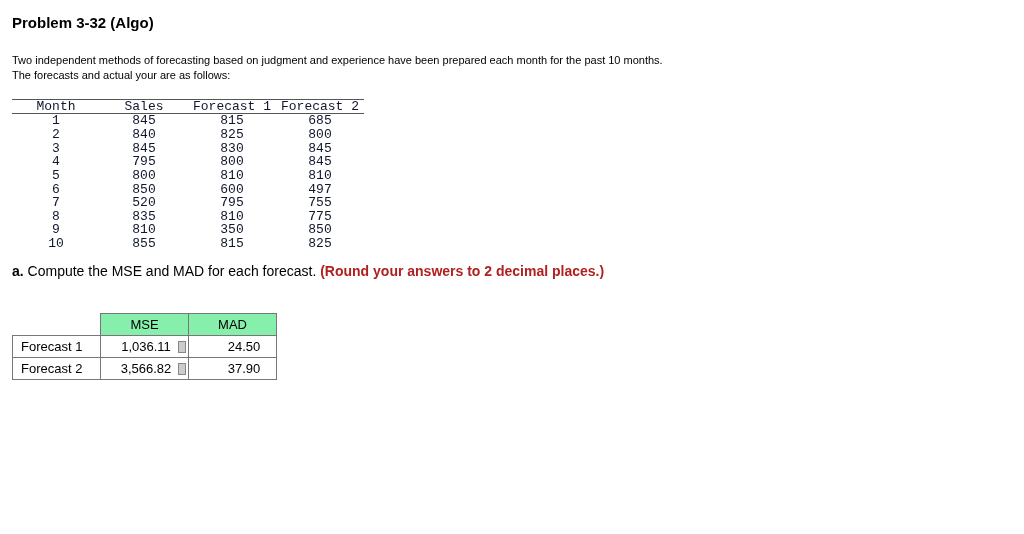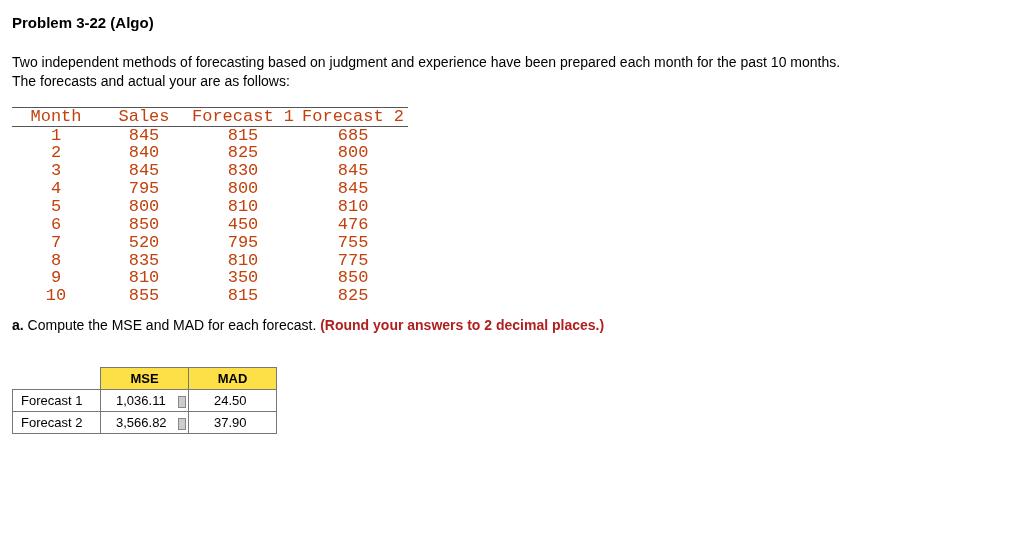--- a/index.html
+++ b/index.html
@@ -1,43 +1,43 @@
 <!DOCTYPE html>
 <html><head>
 <meta charset="utf-8">
 <style>
   html,body{margin:0;padding:0;font-family:Arial,Helvetica,sans-serif;font-size:14px;color:#000;background:#fff}
   .page{padding:14px 12px;width:1024px;box-sizing:border-box}
   .title{font-weight:bold;font-size:15px;margin-bottom:22px}
-  .intro{font-size:14px;line-height:1.35;margin-bottom:16px}
+  .intro{font-size:11px;line-height:1.35;margin-bottom:16px}
   
-  table.mono{border-collapse:collapse;font-family:"Courier New",Courier,monospace;font-size:17px;color:#c2410c}
+  table.mono{border-collapse:collapse;font-family:"Courier New",Courier,monospace;font-size:13px;color:#0f172a}
   table.mono th,table.mono td{padding:0 4px;min-width:80px;text-align:center;line-height:1.05}
   table.mono th{border-bottom:1px solid #555;font-weight:normal}
   table.mono .hdr-row th{border-top:1px solid #555}
   table.mono td.m{text-align:center}
   .q{margin-top:12px;font-size:14px}
   .q b{font-weight:bold}
   .q .red{color:#b02020;font-weight:bold}
   
   table.ans{border-collapse:collapse;margin-top:34px;font-size:13px}
   table.ans th,table.ans td{border:1px solid #777;padding:3px 8px;min-width:88px;height:20px;box-sizing:border-box}
-  table.ans th{background:#fde047;font-weight:bold;text-align:center}
+  table.ans th{background:#86efac;font-weight:normal;text-align:center}
   table.ans td.lbl{background:#fff;text-align:left;padding-left:8px}
   table.ans td.cell{text-align:right;padding-right:2px;white-space:nowrap}
   table.ans td.empty{border:none;background:transparent}
   
   .flag{display:inline-block;width:6px;height:10px;background:#ccc;border:1px solid #888;margin-left:2px;vertical-align:middle}
-  .num{display:inline-block;min-width:60px;text-align:left}
+  .num{display:inline-block;min-width:60px;text-align:center}
 </style>
 </head>
 <body>
 
 <div class="page">
-  <div class="title">Problem 3-22 (Algo)</div>
+  <div class="title">Problem 3-32 (Algo)</div>
 
   <div class="intro">
     <span>Two independent methods of forecasting based on judgment and experience have been prepared each month for the past 10 months.</span><br>
     <span>The forecasts and actual your are as follows:</span>
   </div>
 
   <table class="mono">
     <tbody>
         <tr class="hdr-row">
       <th>Month</th>
@@ -71,22 +71,22 @@
         </tr>
     <tr>
           <td class="m">5</td>
           <td>800</td>
           <td>810</td>
           <td>810</td>
         </tr>
     <tr>
           <td class="m">6</td>
           <td>850</td>
-          <td>450</td>
-          <td>476</td>
+          <td>600</td>
+          <td>497</td>
         </tr>
     <tr>
           <td class="m">7</td>
           <td>520</td>
           <td>795</td>
           <td>755</td>
         </tr>
     <tr>
           <td class="m">8</td>
           <td>835</td>

